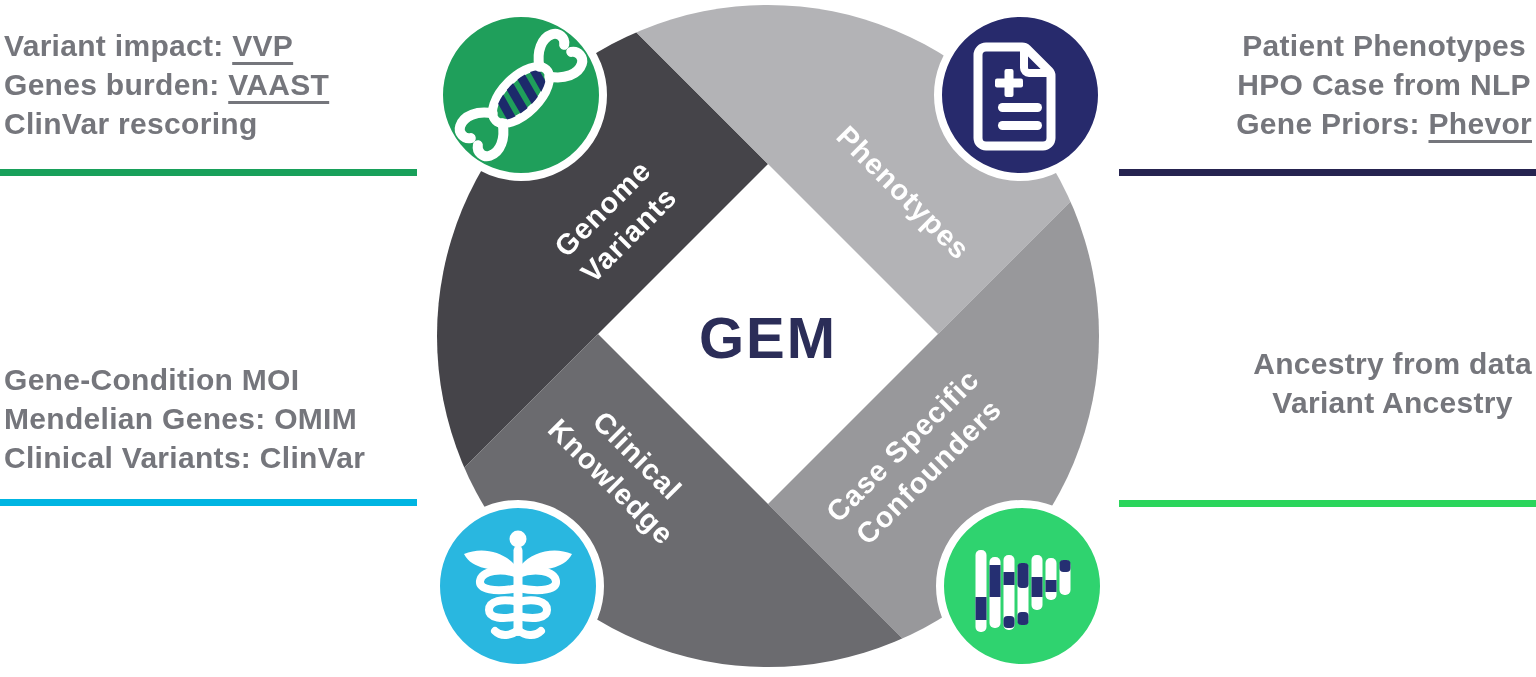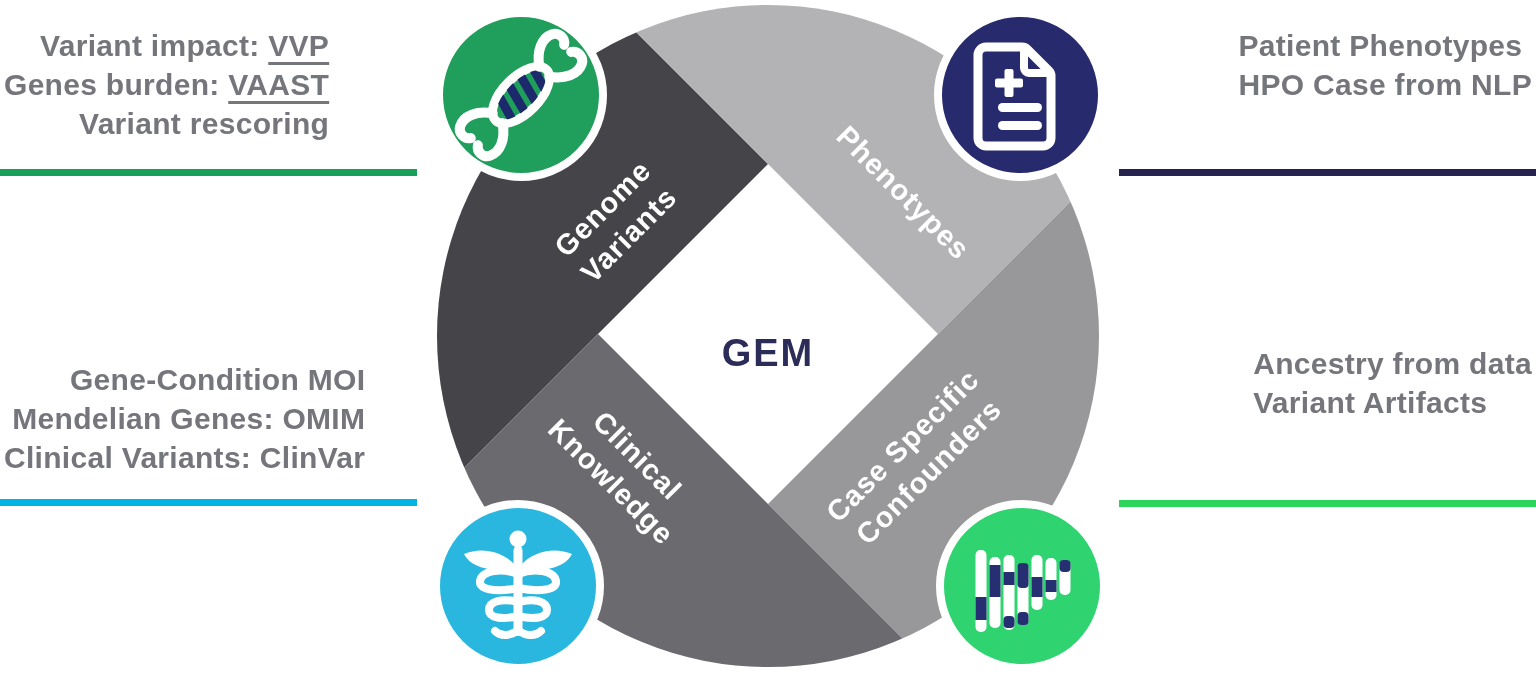--- a/index.html
+++ b/index.html
@@ -16,39 +16,38 @@
     position:absolute;color:#ffffff;text-align:center;
     font-size:29px;font-weight:600;line-height:37px;letter-spacing:1px;
     white-space:nowrap;
   }
   .qlabel span{display:block;}
   .rotneg{transform:translate(-50%,-50%) rotate(-45deg);}
   .rotpos{transform:translate(-50%,-50%) rotate(45deg);}
 
   
   .center-title{
-    position:absolute;left:768px;top:353px;transform:translate(-50%,-50%);
-    font-size:38px;font-weight:800;letter-spacing:2px;
+    position:absolute;left:768px;top:337px;transform:translate(-50%,-50%);
+    font-size:58px;font-weight:800;letter-spacing:2px;
   }
 
   
   .icon-circle{
     position:absolute;width:172px;height:172px;border-radius:50%;
     border:8px solid #ffffff;box-sizing:border-box;
     display:flex;align-items:center;justify-content:center;
   }
 
   
   .ann{
     position:absolute;color:#75767c;
     font-size:30px;font-weight:700;line-height:39px;letter-spacing:.3px;
     white-space:nowrap;
-    text-align:right;
   }
-  .ann.right{text-align:left;}
+  .ann.right{text-align:center;}
   .lnk{
     text-decoration:underline;
     text-decoration-thickness:3px;
     text-underline-offset:6px;
     cursor:pointer;
   }
   .bar{position:absolute;height:7px;width:417px;}
 </style>
 </head>
 <body>
@@ -163,36 +162,37 @@
         <rect x="9.5" y="-9" width="11" height="20"></rect>
         <rect x="23.5" y="-6" width="11" height="12"></rect>
         <rect x="37.5" y="-26" width="11" height="12" rx="4"></rect>
       </g>
     </svg>
   </div>
 
   <div class="ann left" style="left:4px;top:26px">
     <div><span>Variant impact: </span><span class="lnk">VVP</span></div>
     <div><span>Genes burden: </span><span class="lnk">VAAST</span></div>
-    <div><span>Variant rescoring</span></div>
+    <div><span>ClinVar rescoring</span></div>
   </div>
   <div class="bar" style="left: 0px; top: 169px; background: rgb(24, 160, 90);"></div>
 
   <div class="ann right" style="right:4px;top:26px">
     <div><span>Patient Phenotypes</span></div>
     <div><span>HPO Case from NLP</span></div>
+    <div><span>Gene Priors: </span><span class="lnk">Phevor</span></div>
   </div>
   <div class="bar" style="left: 1119px; top: 169px; background: rgb(38, 35, 80);"></div>
 
   <div class="ann left" style="left:4px;top:360px">
     <div><span>Gene-Condition MOI</span></div>
     <div><span>Mendelian Genes: OMIM</span></div>
     <div><span>Clinical Variants: ClinVar</span></div>
   </div>
   <div class="bar" style="left: 0px; top: 499px; background: rgb(0, 181, 226);"></div>
 
   <div class="ann right" style="right:4px;top:344px">
     <div><span>Ancestry from data</span></div>
-    <div><span>Variant Artifacts</span></div>
+    <div><span>Variant Ancestry</span></div>
   </div>
   <div class="bar" style="left: 1119px; top: 500px; background: rgb(43, 213, 92);"></div>
 
 </div>
 
 </body></html>

